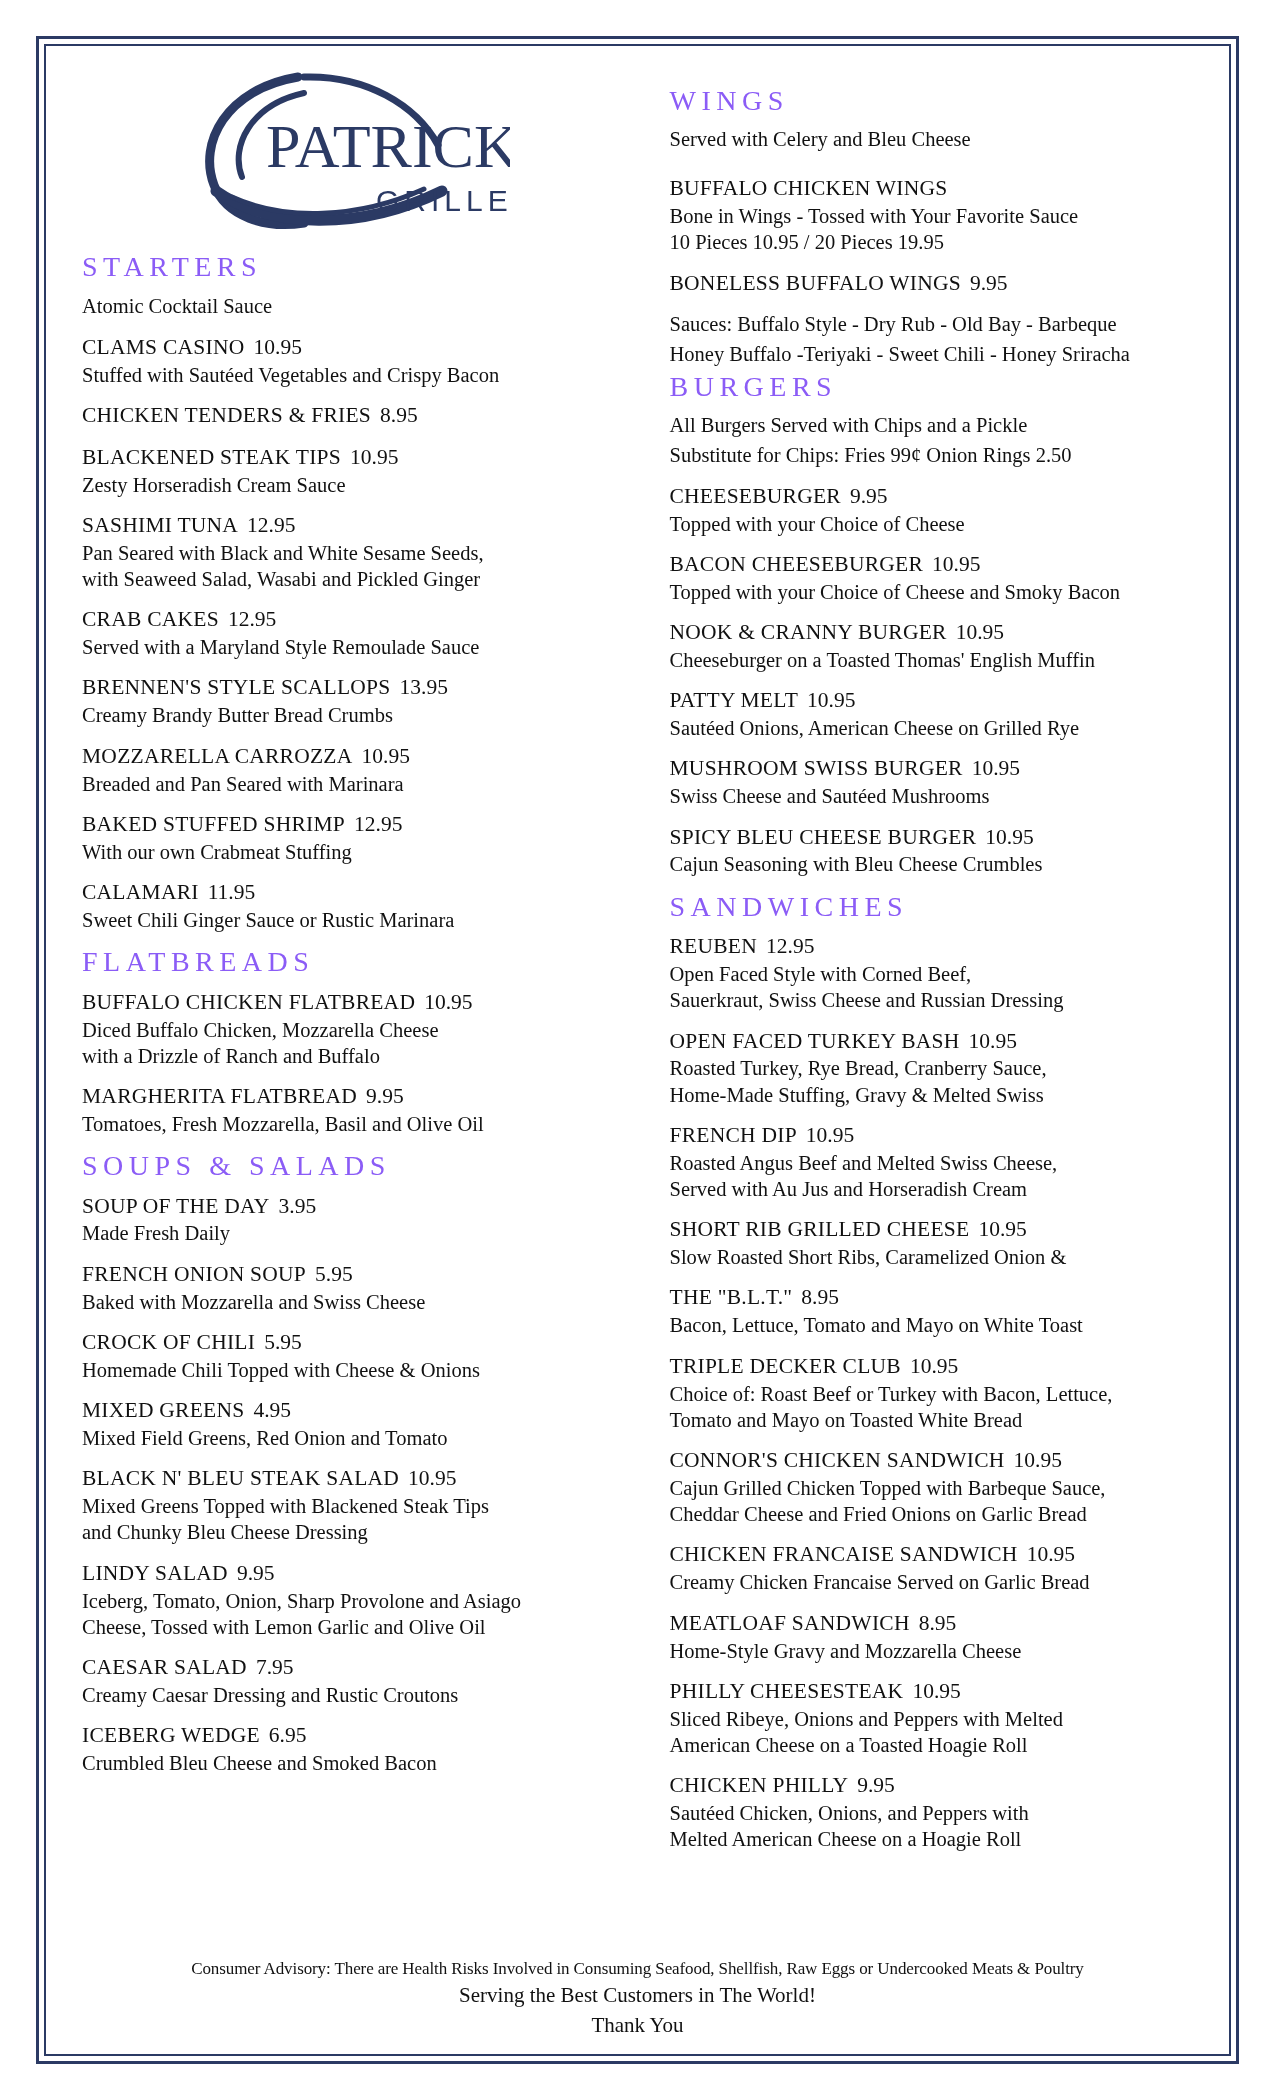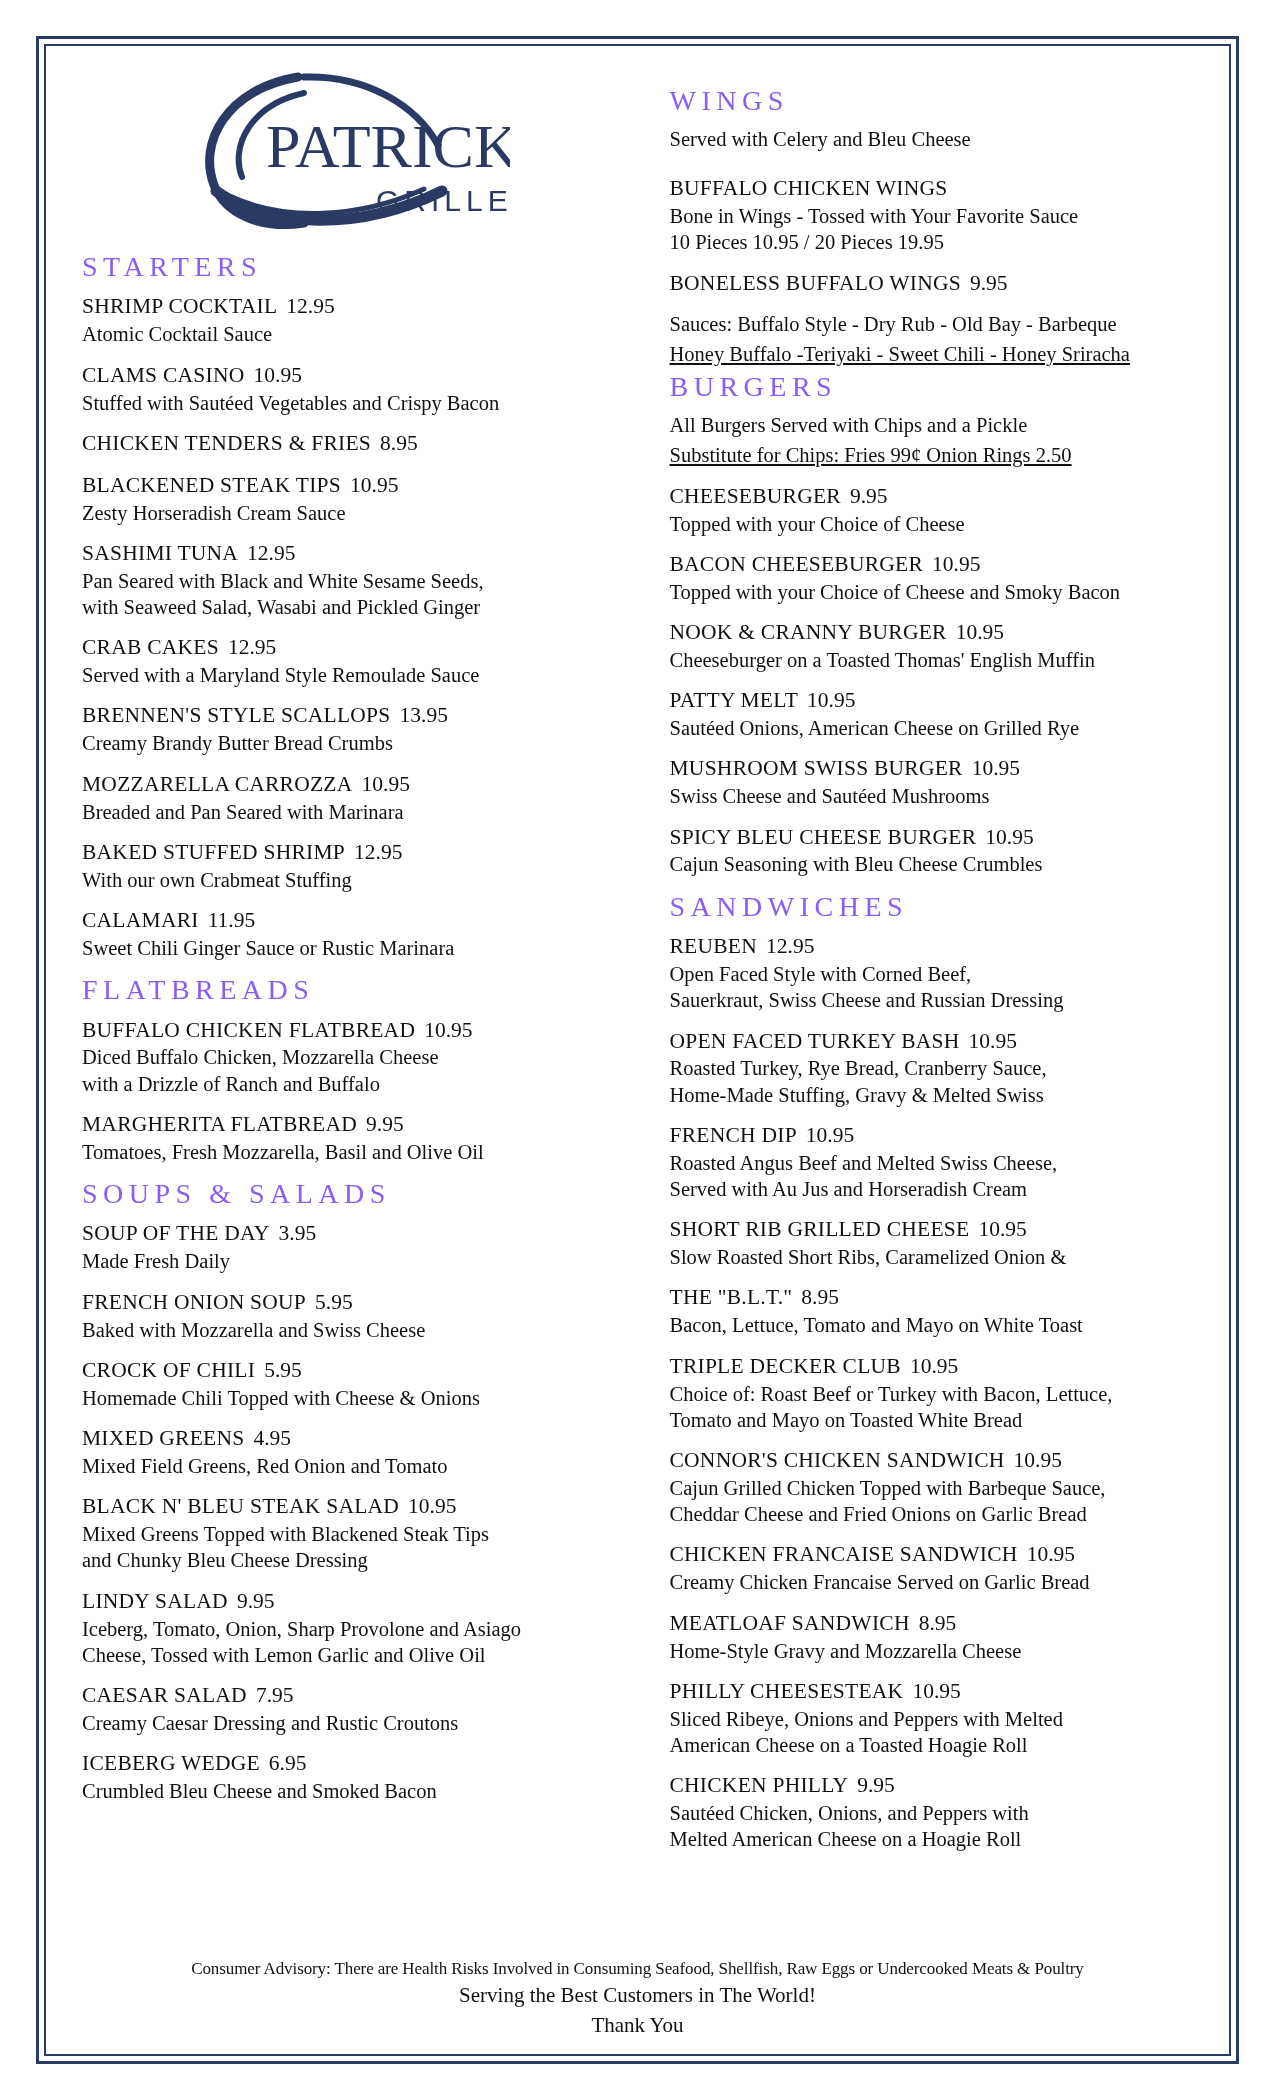--- a/index.html
+++ b/index.html
@@ -62,21 +62,21 @@
     margin: 14px 0 12px 14px;
     line-height: 1.05;
     white-space: nowrap;
   }
   .col-right .section-heading:first-child { margin-top: 0; }
   .section-note {
     font-size: 20.5px;
     line-height: 1.26;
     margin: 0 0 4px 14px;
   }
-  .section-note + .section-note { margin-top: 0; text-decoration: underline; }
+  .section-note + .section-note { margin-top: 0; }
 
   
   .item { margin: 0 0 14px 14px; }
   .item-name {
     font-size: 21.5px;
     line-height: 1.3;
     letter-spacing: 0.25px;
     white-space: nowrap;
   }
   .item-price { margin-left: 9px; letter-spacing: 0; }
@@ -125,21 +125,20 @@
             </g>
             <text x="86" y="104" font-family="'Liberation Serif', serif" font-size="62" fill="#2b3a64" letter-spacing="0">PATRICK'S</text>
             <text x="196" y="148" font-family="'Liberation Sans', sans-serif" font-size="30" fill="#2b3a64" letter-spacing="5">GRILLE</text>
           </svg>
         </div>
 
         <div>
           <div class="section-heading">STARTERS</div>
 
           <div class="item">
-            <div class="item-name"><span>SHRIMP COCKTAIL</span><span class="item-price">12.95</span></div>
             <div class="item-desc">Atomic Cocktail Sauce</div>
           </div>
 
           <div class="item">
             <div class="item-name"><span>CLAMS CASINO</span><span class="item-price">10.95</span></div>
             <div class="item-desc">Stuffed with Sautéed Vegetables and Crispy Bacon</div>
           </div>
 
           <div class="item">
             <div class="item-name"><span>CHICKEN TENDERS &amp; FRIES</span><span class="item-price">8.95</span></div>

